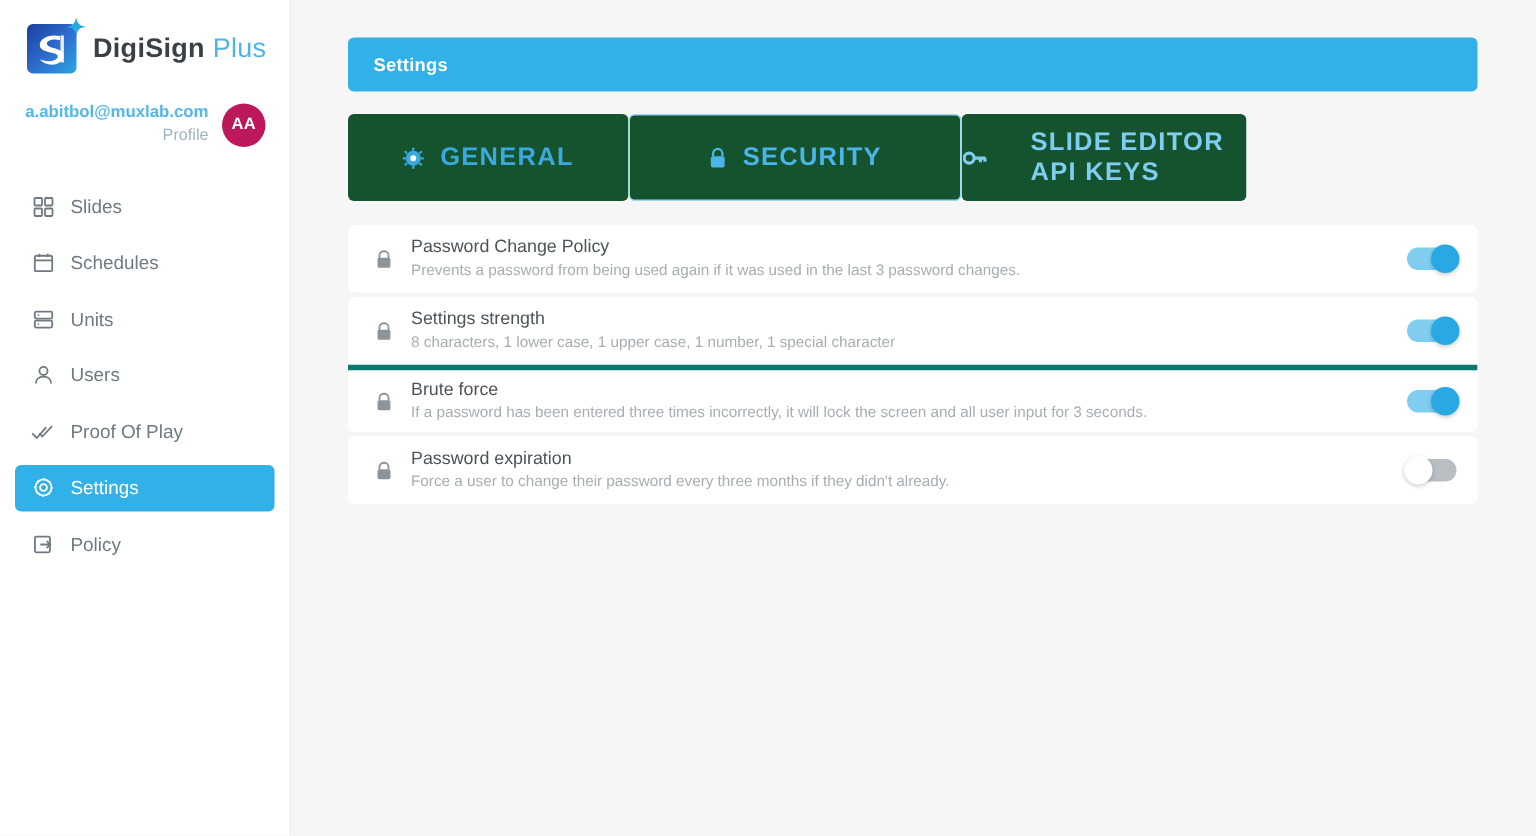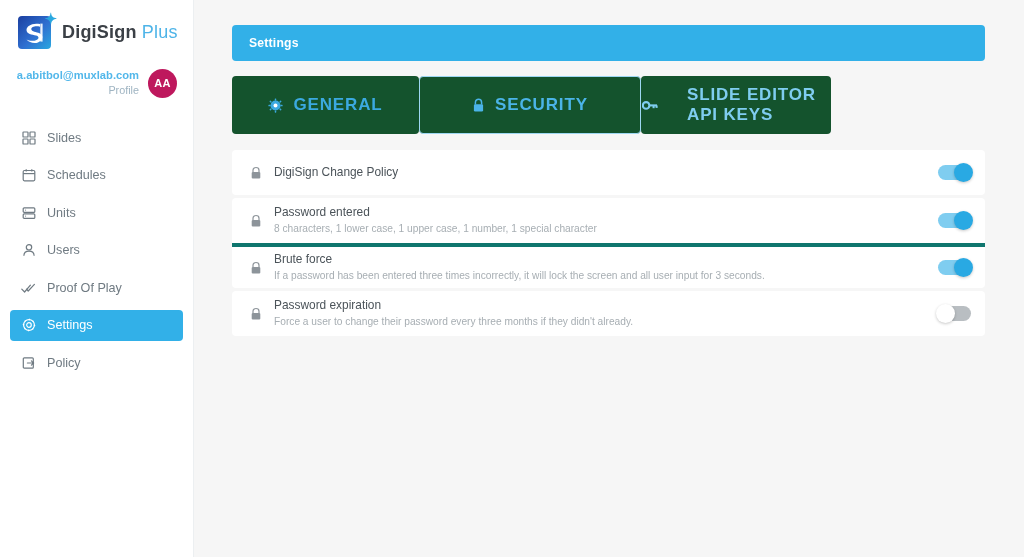--- a/index.html
+++ b/index.html
@@ -273,36 +273,37 @@
     <div class="rows">
 
       <div class="row">
         <span class="row-lock">
           <svg width="12" height="14" viewBox="0 0 12 14" fill="none">
             <path d="M3 6 V4.2 C3 2.7 4.3 1.5 6 1.5 C7.7 1.5 9 2.7 9 4.2 V6" stroke="#8d949a" stroke-width="1.2"></path>
             <rect x="1.7" y="5.9" width="8.6" height="6.6" rx="1.1" fill="#8d949a"></rect>
           </svg>
         </span>
         <div class="row-txt">
-          <div class="row-title">DigiSign Change Policy</div>
+          <div class="row-title">Password Change Policy</div>
+          <div class="row-desc">Prevents a password from being used again if it was used in the last 3 password changes.</div>
         </div>
         <span class="toggle on">
           <span class="knob"></span>
         </span>
       </div>
 
       <div class="row joined-top">
         <span class="row-lock">
           <svg width="12" height="14" viewBox="0 0 12 14" fill="none">
             <path d="M3 6 V4.2 C3 2.7 4.3 1.5 6 1.5 C7.7 1.5 9 2.7 9 4.2 V6" stroke="#8d949a" stroke-width="1.2"></path>
             <rect x="1.7" y="5.9" width="8.6" height="6.6" rx="1.1" fill="#8d949a"></rect>
           </svg>
         </span>
         <div class="row-txt">
-          <div class="row-title">Password entered</div>
+          <div class="row-title">Settings strength</div>
           <div class="row-desc">8 characters, 1 lower case, 1 upper case, 1 number, 1 special character</div>
         </div>
         <span class="toggle on">
           <span class="knob"></span>
         </span>
       </div>
 
       <div class="row joined-bottom">
         <span class="row-lock">
           <svg width="12" height="14" viewBox="0 0 12 14" fill="none">

